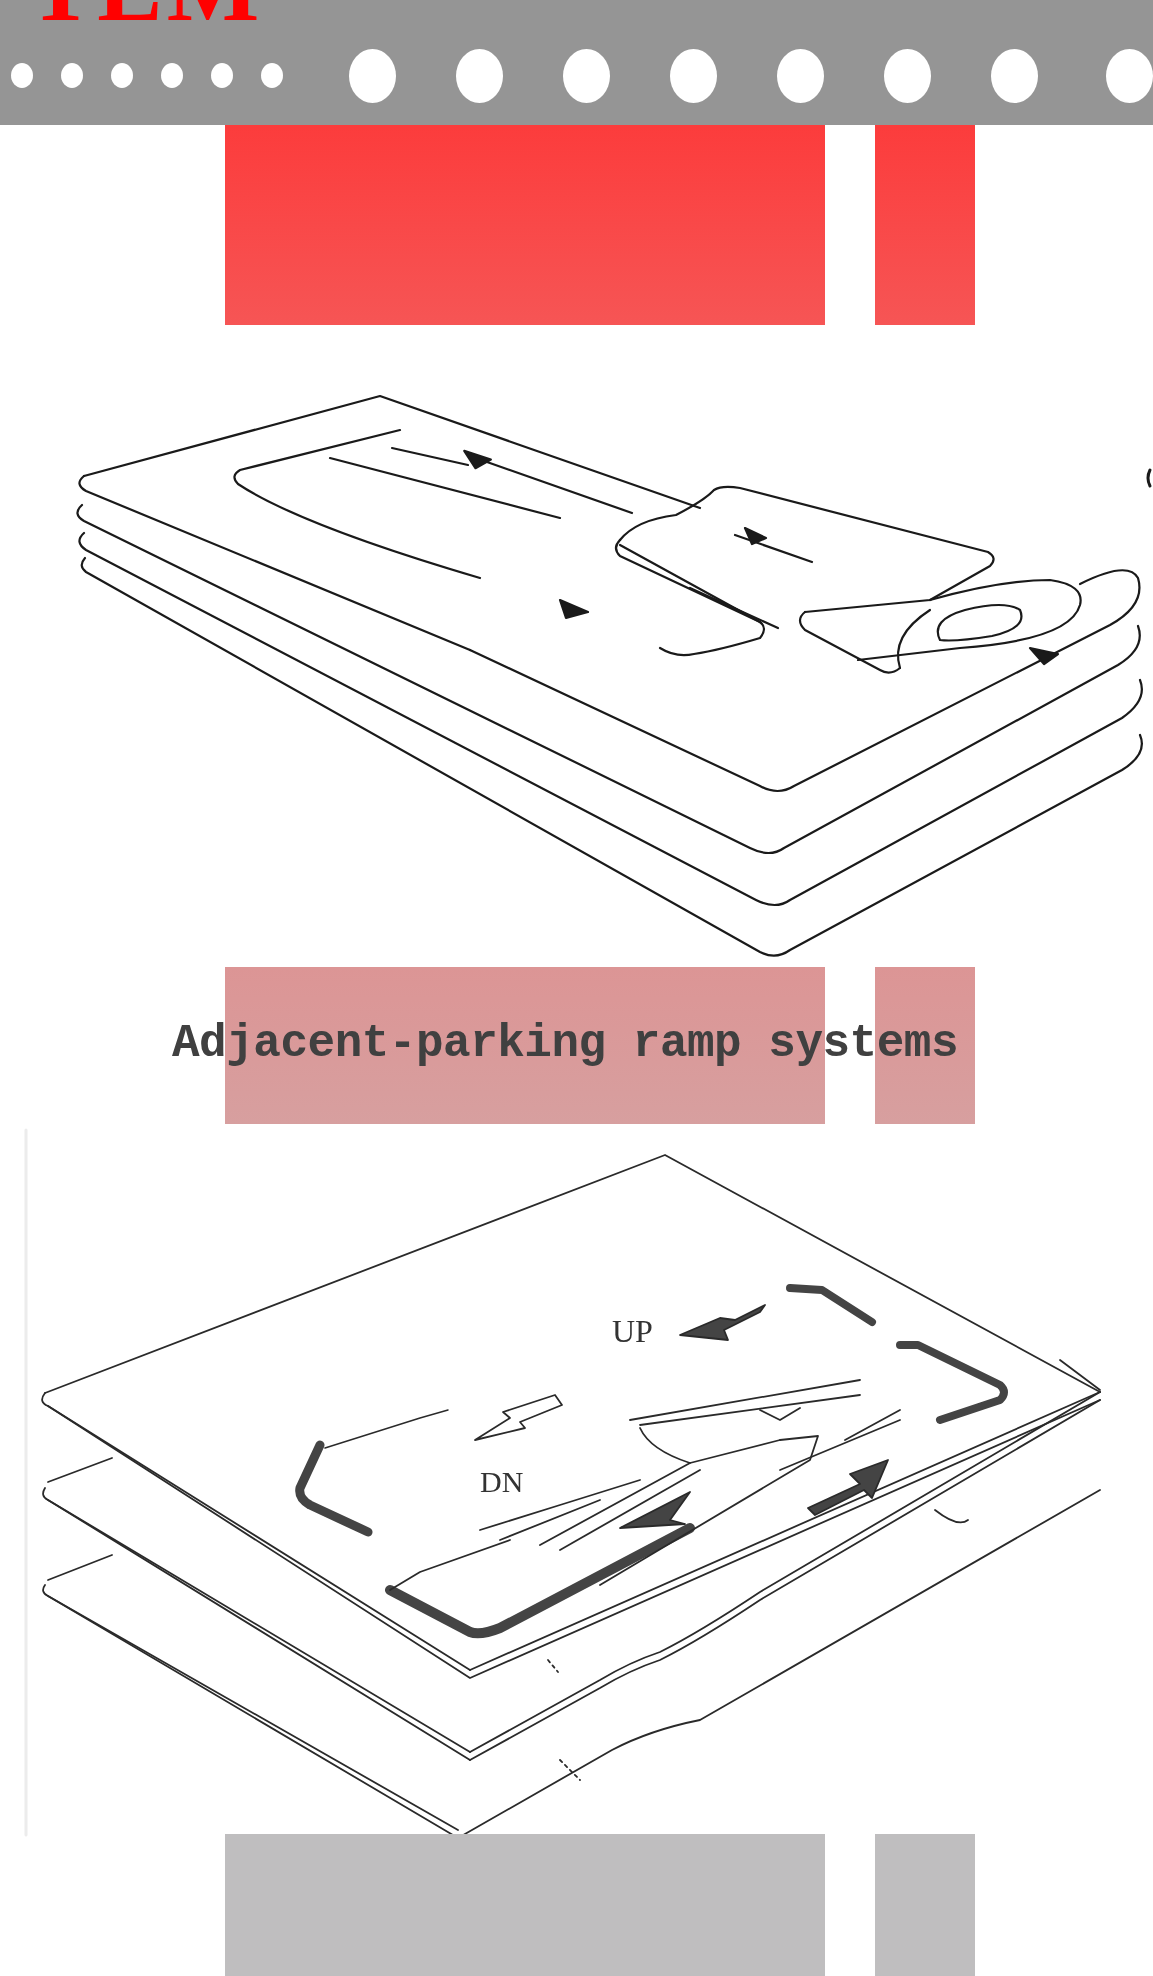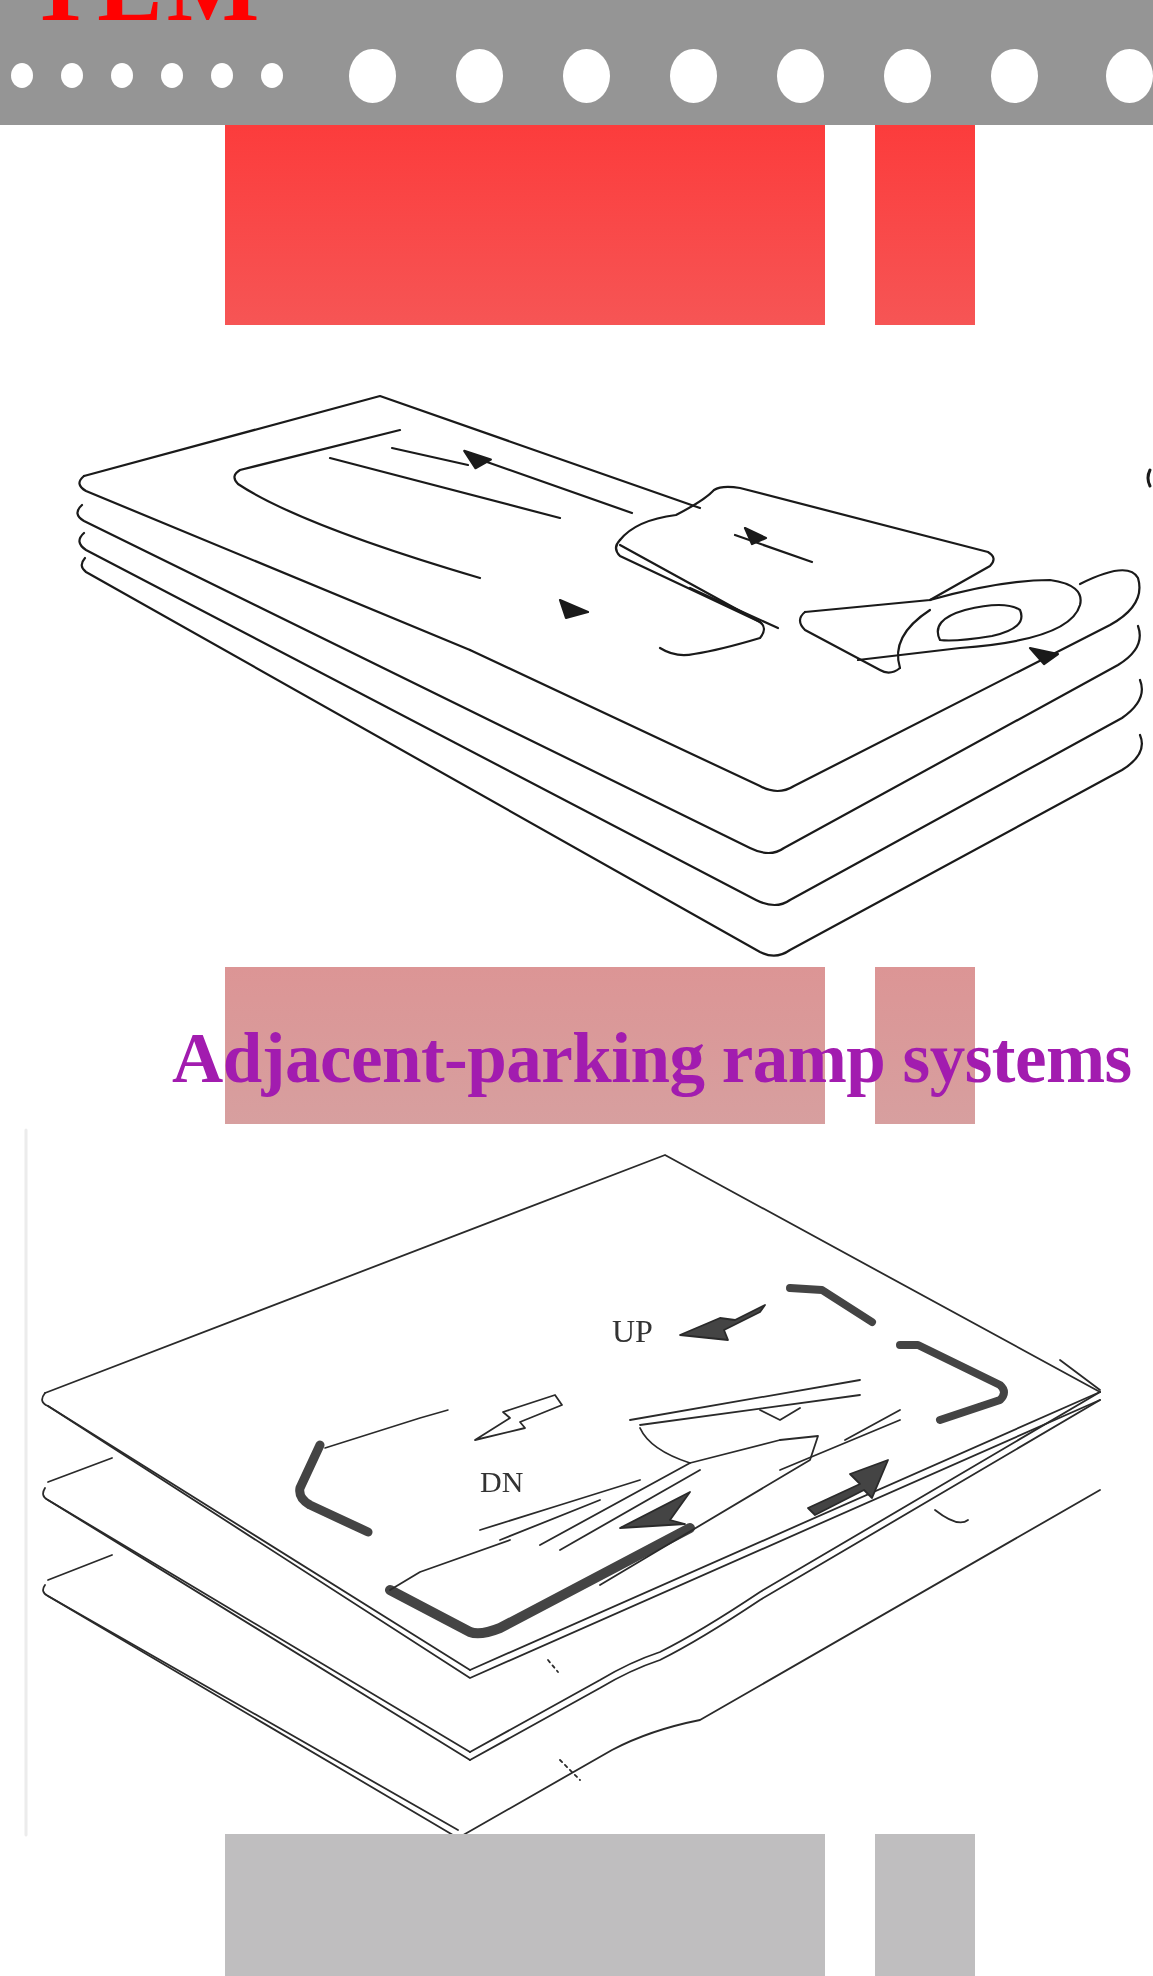--- a/index.html
+++ b/index.html
@@ -9,22 +9,22 @@
   .header { left: 0; top: 0; width: 1153px; height: 125px; background: #959595; overflow: hidden; }
   .logo { left: 28px; top: -62px; font-family: "Liberation Serif", serif; font-weight: bold;
           font-size: 98px; line-height: 1; letter-spacing: 4px; color: #ff0000; }
   .dot { position: absolute; background: #ffffff; border-radius: 50%; }
   .dot.small { width: 22px; height: 25px; top: 63px; }
   .dot.big { width: 47px; height: 54px; top: 49px; }
   .block { position: absolute; }
   .red { background: linear-gradient(to bottom, #fc3c3c 0%, #f65555 100%); }
   .pink { background: linear-gradient(to bottom, #dc9595 0%, #d79f9f 100%); }
   .gray { background: #bfbebf; }
-  .title { left: 172px; top: 1018px; font-family: Liberation Serif, serif; font-weight: bold;
-           font-size: 71px; color: #a21caf; letter-spacing: -0.5px; white-space: nowrap; }
+  .title { left: 172px; top: 1018px; font-family: Liberation Mono, monospace; font-weight: bold;
+           font-size: 46px; color: #404040; letter-spacing: -0.5px; white-space: nowrap; }
   svg text { font-family: "Liberation Serif", serif; }
 </style>
 </head>
 <body>
 
 <div class="abs header">
   <div class="abs logo">TEM</div>
   <div class="dot small" style="left:11px"></div>
   <div class="dot small" style="left:61px"></div>
   <div class="dot small" style="left:111px"></div>

